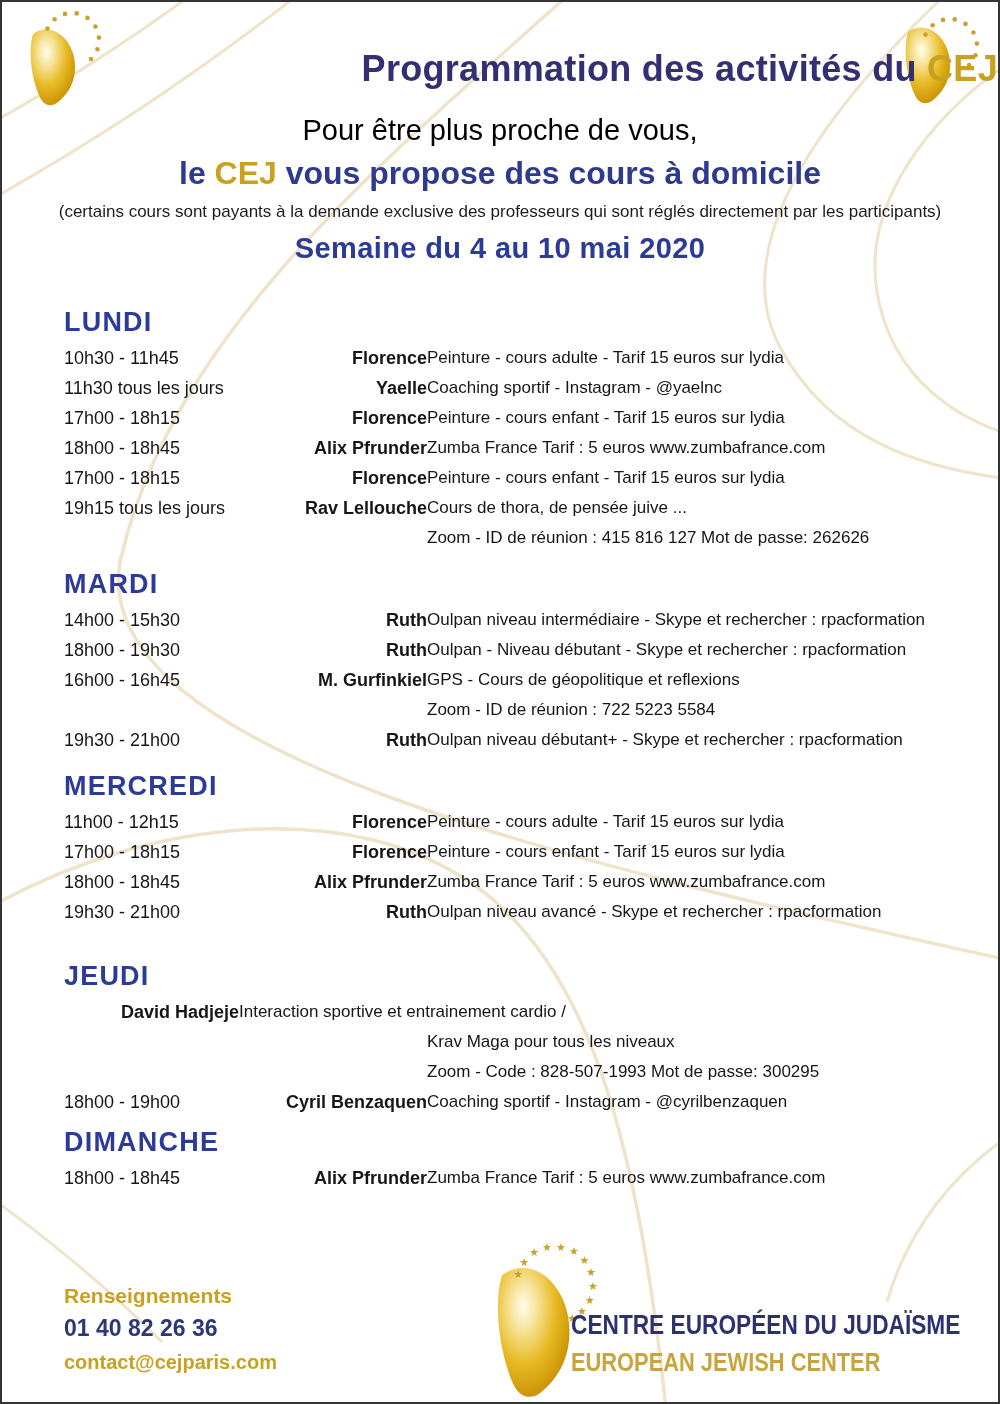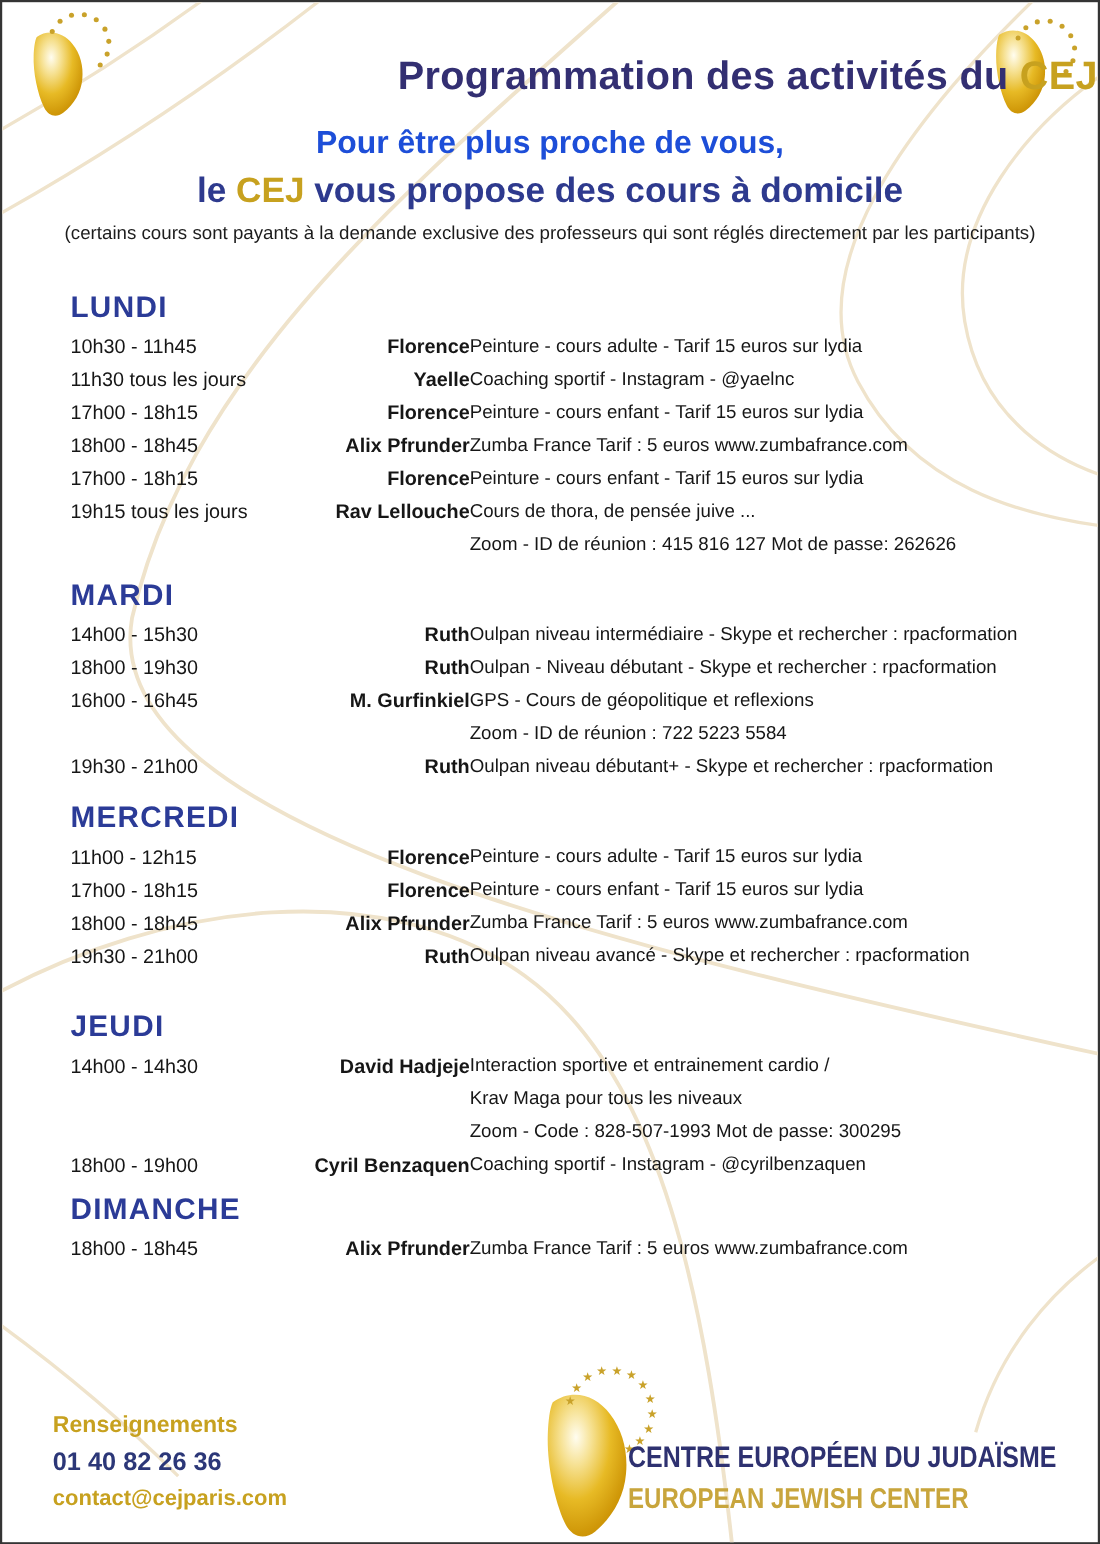--- a/index.html
+++ b/index.html
@@ -10,37 +10,37 @@
   }
   .arcs{position:absolute;left:0;top:0;z-index:0;}
   .content{position:relative;z-index:1;}
   .corner-logo{position:absolute;z-index:1;}
   .corner-logo.left{left:18px;top:8px;}
   .corner-logo.right{left:888px;top:4px;}
 
   header{text-align:center;}
   .title{font-size:36px;font-weight:bold;color:#332f72;margin:46px 0 0;letter-spacing:0.3px;text-align:right;}
   .gold{color:#c7a11f;}
-  .sub1{font-size:29px;font-weight:bold;color:#1d4ed8;margin:24px 0 0;}
+  .sub1{font-size:29px;font-weight:normal;color:#000000;margin:24px 0 0;}
   .sub2{font-size:32px;font-weight:bold;color:#2e3a8e;margin:8px 0 0;}
   .note{font-size:17px;color:#1c1c1c;margin:10px 0 0;}
   .week{font-size:29px;font-weight:bold;color:#2b3b97;margin:10px 0 0;letter-spacing:0.4px;}
 
   #schedule{margin:42px 30px 0 62px;position:relative;z-index:1;}
   #schedule h4{font-size:27px;font-weight:bold;color:#2b3b97;letter-spacing:1.2px;
     margin:16px 0 6px;line-height:30px;}
   #schedule h4:first-of-type{margin-top:14px;}
   #schedule h4:nth-of-type(4){margin-top:34px;}   
   #schedule h4:nth-of-type(5){margin-top:10px;}   
   .row{display:flex;line-height:30px;font-size:18px;}
   .row .time{width:188px;flex:none;}
   .row .name{width:175px;flex:none;font-weight:bold;text-align:right;}
   .row .desc{flex:1;font-size:17px;}
 
-  .contact{position:absolute;left:46px;top:1282px;z-index:1;}
+  .contact{position:absolute;left:62px;top:1282px;z-index:1;}
   .contact .heading{color:#c7a11f;font-size:21px;font-weight:bold;}
   .contact .phone{color:#2c3778;font-size:23px;font-weight:bold;margin-top:7px;}
   .contact .email{color:#c7a11f;font-size:20px;font-weight:bold;margin-top:9px;}
 
   .org-logo{position:absolute;left:487px;top:1240px;width:490px;height:164px;z-index:1;}
   .org-logo .flag{position:absolute;left:0;top:13px;}
   .star{position:absolute;font-size:11px;color:#c9a22a;line-height:11px;}
   .org-names{position:absolute;left:82px;top:68px;white-space:nowrap;}
   .org-names .fr{color:#2e3170;font-size:27px;font-weight:bold;transform:scaleX(0.84);transform-origin:left;}
   .org-names .en{color:#c8a53c;font-size:26px;font-weight:bold;margin-top:6px;transform:scaleX(0.84);transform-origin:left;}
@@ -105,20 +105,21 @@
       </g>
   </svg>
 </div>
 
 <div class="content">
   <header>
     <h1 class="title"><span>Programmation des activités du </span><span class="gold">CEJ</span></h1>
     <div class="sub1">Pour être plus proche de vous,</div>
     <div class="sub2"><span>le </span><span class="gold">CEJ</span><span> vous propose des cours à domicile</span></div>
     <div class="note">(certains cours sont payants à la demande exclusive des professeurs qui sont réglés directement par les participants)</div>
+    <div class="week">Semaine du 4 au 10 mai 2020</div>
   </header>
 
   <main id="schedule">
       <h4>LUNDI</h4>
       <div class="row">
         <span class="time">10h30 - 11h45</span>
         <span class="name">Florence</span>
         <span class="desc">Peinture - cours adulte - Tarif 15 euros sur lydia</span>
       </div>
       <div class="row">
@@ -201,21 +202,20 @@
         <span class="name">Alix Pfrunder</span>
         <span class="desc">Zumba France Tarif : 5 euros www.zumbafrance.com</span>
       </div>
       <div class="row">
         <span class="time">19h30 - 21h00</span>
         <span class="name">Ruth</span>
         <span class="desc">Oulpan niveau avancé - Skype et rechercher : rpacformation</span>
       </div>
       <h4>JEUDI</h4>
       <div class="row">
-        <span class="time">14h00 - 14h30</span>
         <span class="name">David Hadjeje</span>
         <span class="desc">Interaction sportive et entrainement cardio /</span>
       </div>
       <div class="row">
         <span class="time"></span>
         <span class="name"></span>
         <span class="desc">Krav Maga pour tous les niveaux</span>
       </div>
       <div class="row">
         <span class="time"></span>

